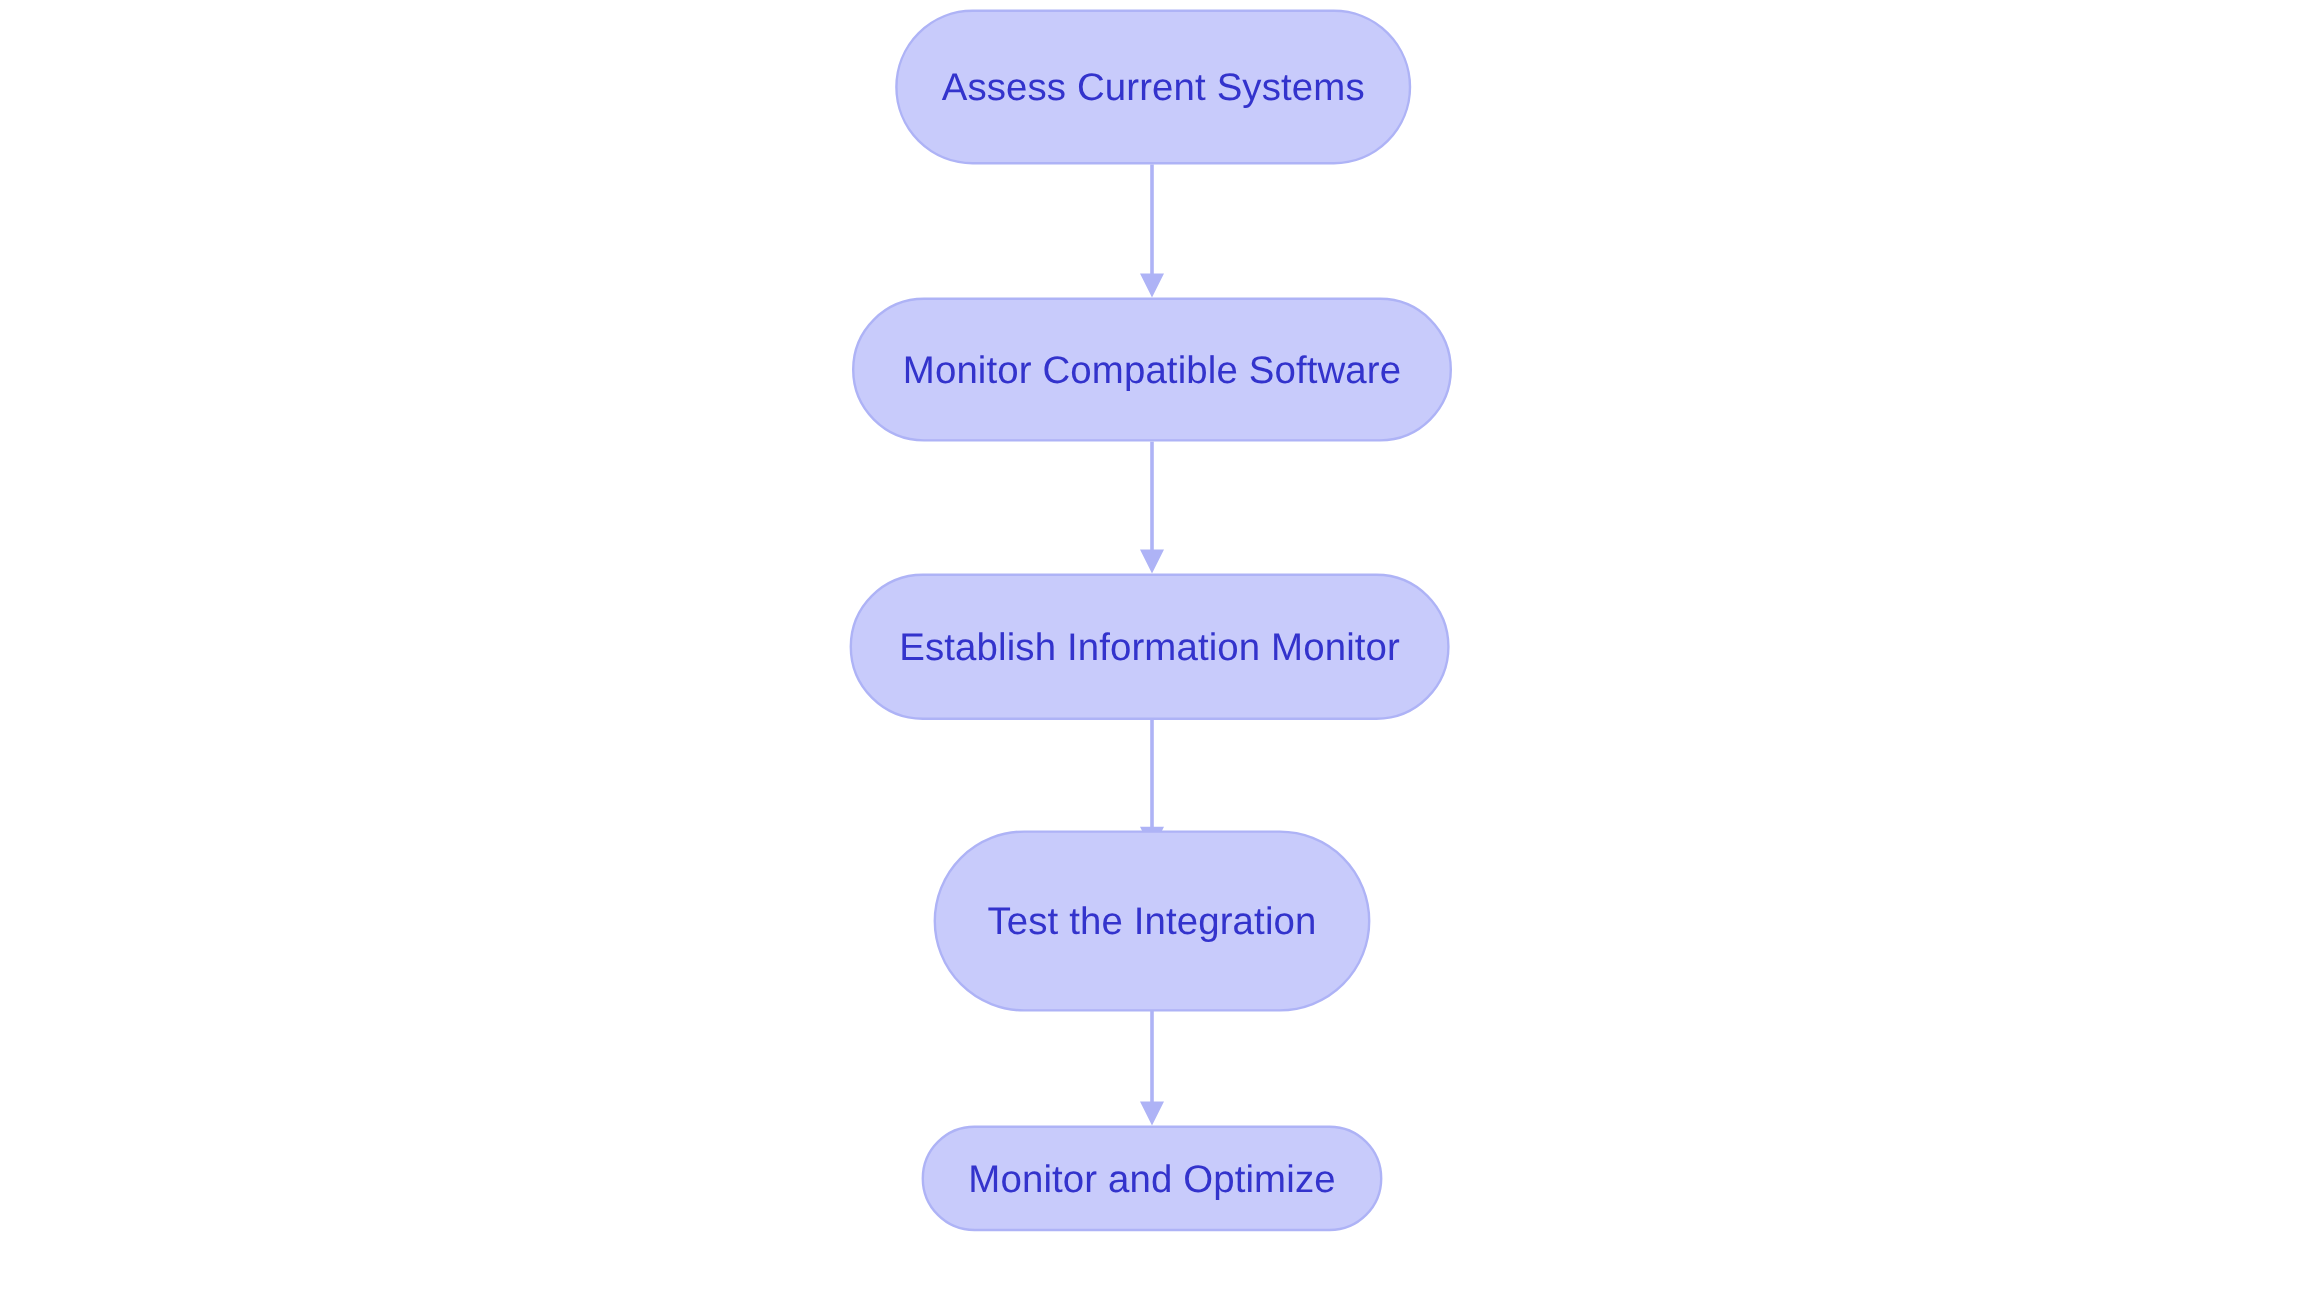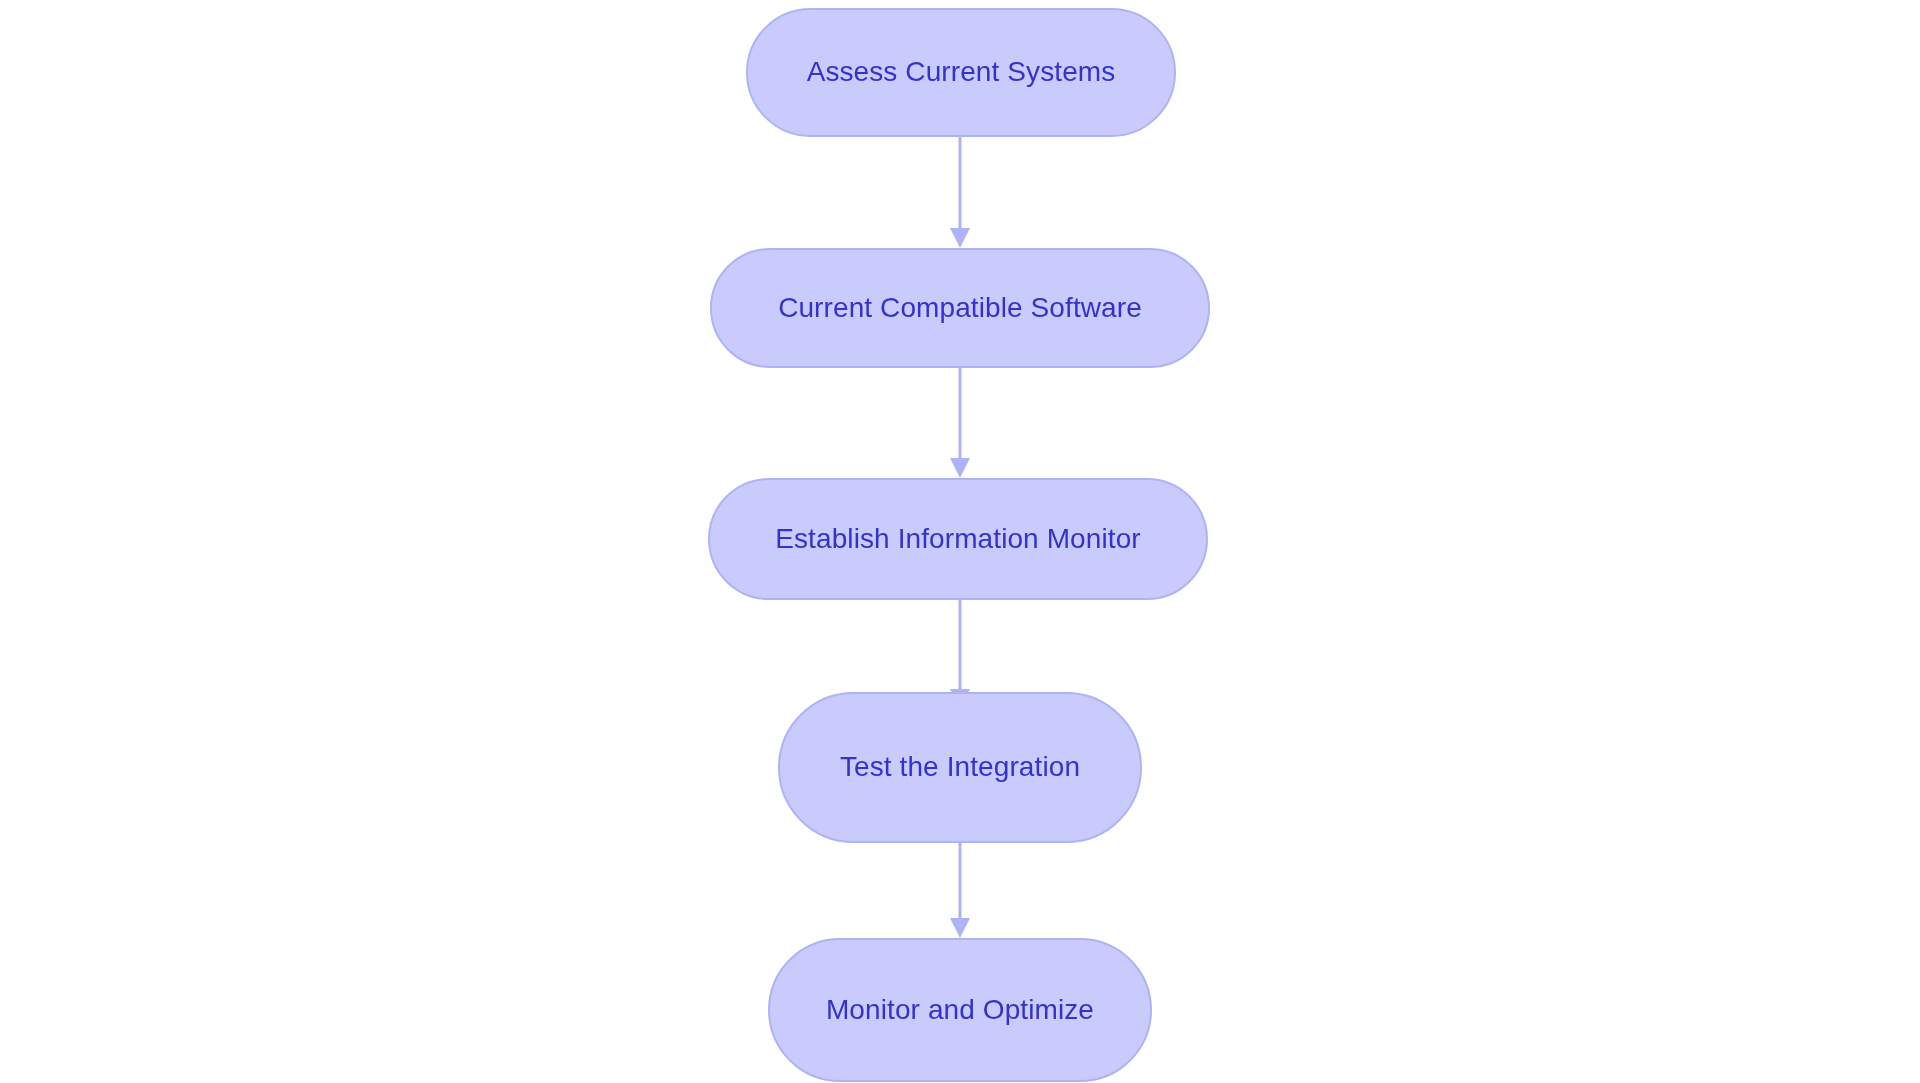--- a/index.html
+++ b/index.html
@@ -26,21 +26,21 @@
     display: flex;
     align-items: center;
     justify-content: center;
     background: #c8cbfb;
     border: 2px solid #aeb3f6;
     border-radius: 999px;
     text-align: center;
   }
   .flow-node-label {
     font-family: "Liberation Sans", "DejaVu Sans", sans-serif;
-    font-size: 28px;
+    font-size: 32px;
     font-weight: 400;
     line-height: 1.15;
     color: #3333cc;
     letter-spacing: 0.1px;
     white-space: nowrap;
     user-select: none;
   }
   .flow-edge {
     position: absolute;
     overflow: visible;
@@ -77,28 +77,28 @@
   <svg class="flow-edge" style="left:940px; top:830px; width:40px; height:108px;" viewBox="0 0 40 108">
     <line class="edge-line" x1="20" y1="0" x2="20" y2="93"></line>
     <polygon class="edge-arrowhead" points="10,88 30,88 20,108"></polygon>
   </svg>
 
   <div class="flow-node" style="left:746px; top:8px; width:430px; height:129px;">
     <span class="flow-node-label">Assess Current Systems</span>
   </div>
 
   <div class="flow-node" style="left:710px; top:248px; width:500px; height:120px;">
-    <span class="flow-node-label">Current Compatible Software</span>
+    <span class="flow-node-label">Monitor Compatible Software</span>
   </div>
 
   <div class="flow-node" style="left:708px; top:478px; width:500px; height:122px;">
     <span class="flow-node-label">Establish Information Monitor</span>
   </div>
 
   <div class="flow-node" style="left:778px; top:692px; width:364px; height:151px;">
     <span class="flow-node-label">Test the Integration</span>
   </div>
 
-  <div class="flow-node" style="left:768px; top:938px; width:384px; height:144px;">
+  <div class="flow-node" style="left:768px; top:938px; width:384px; height:88px;">
     <span class="flow-node-label">Monitor and Optimize</span>
   </div>
 
 </div>
 
 </body></html>

